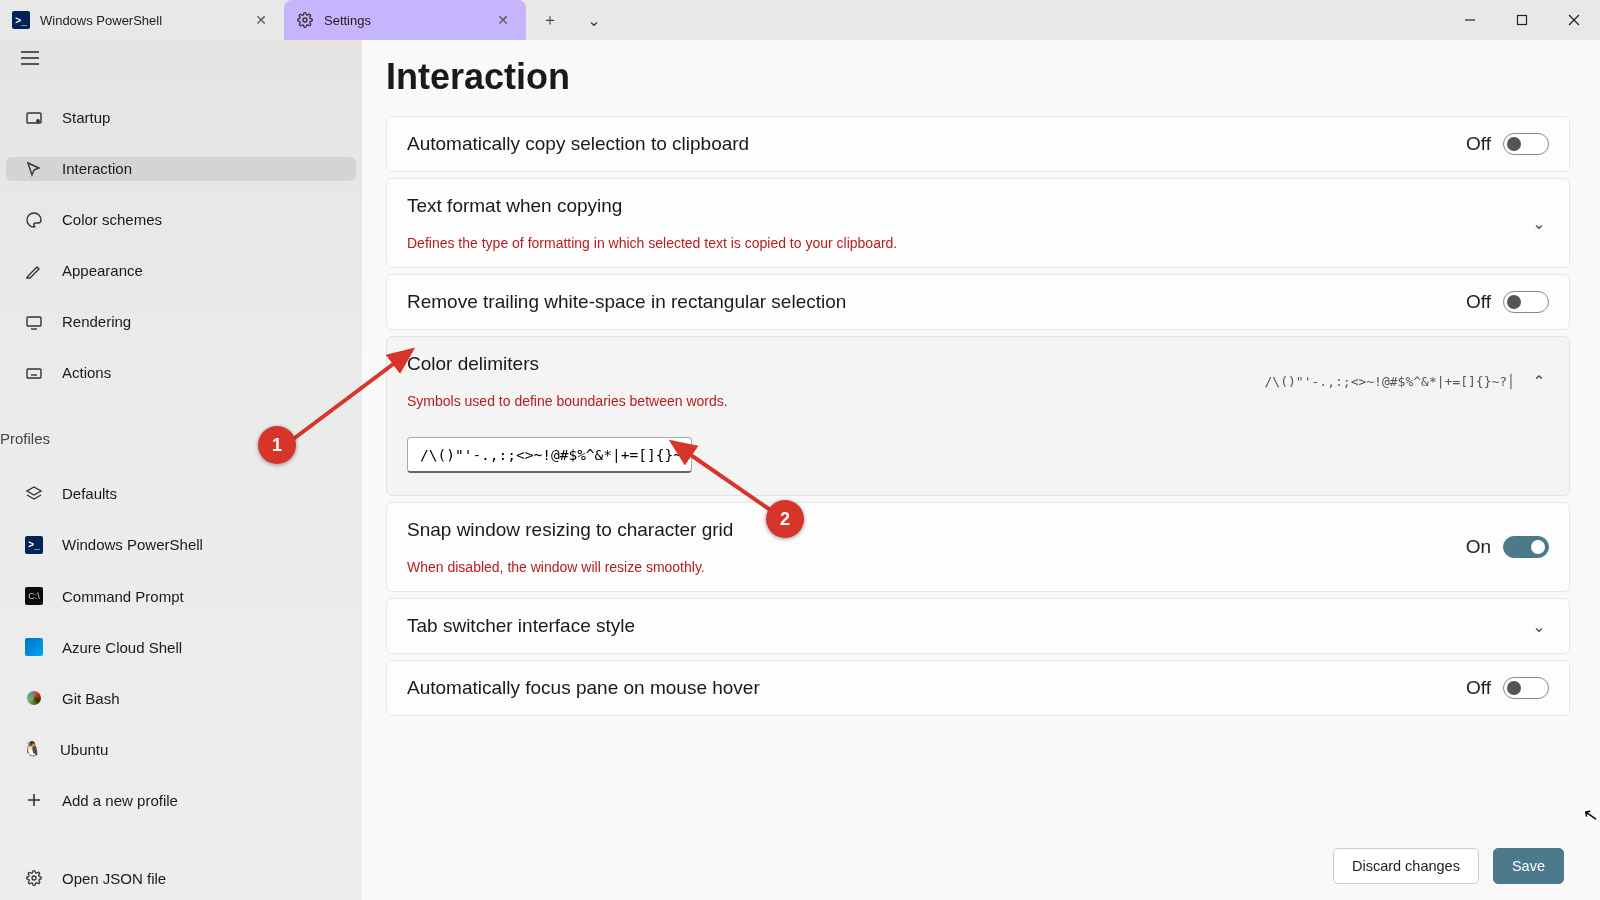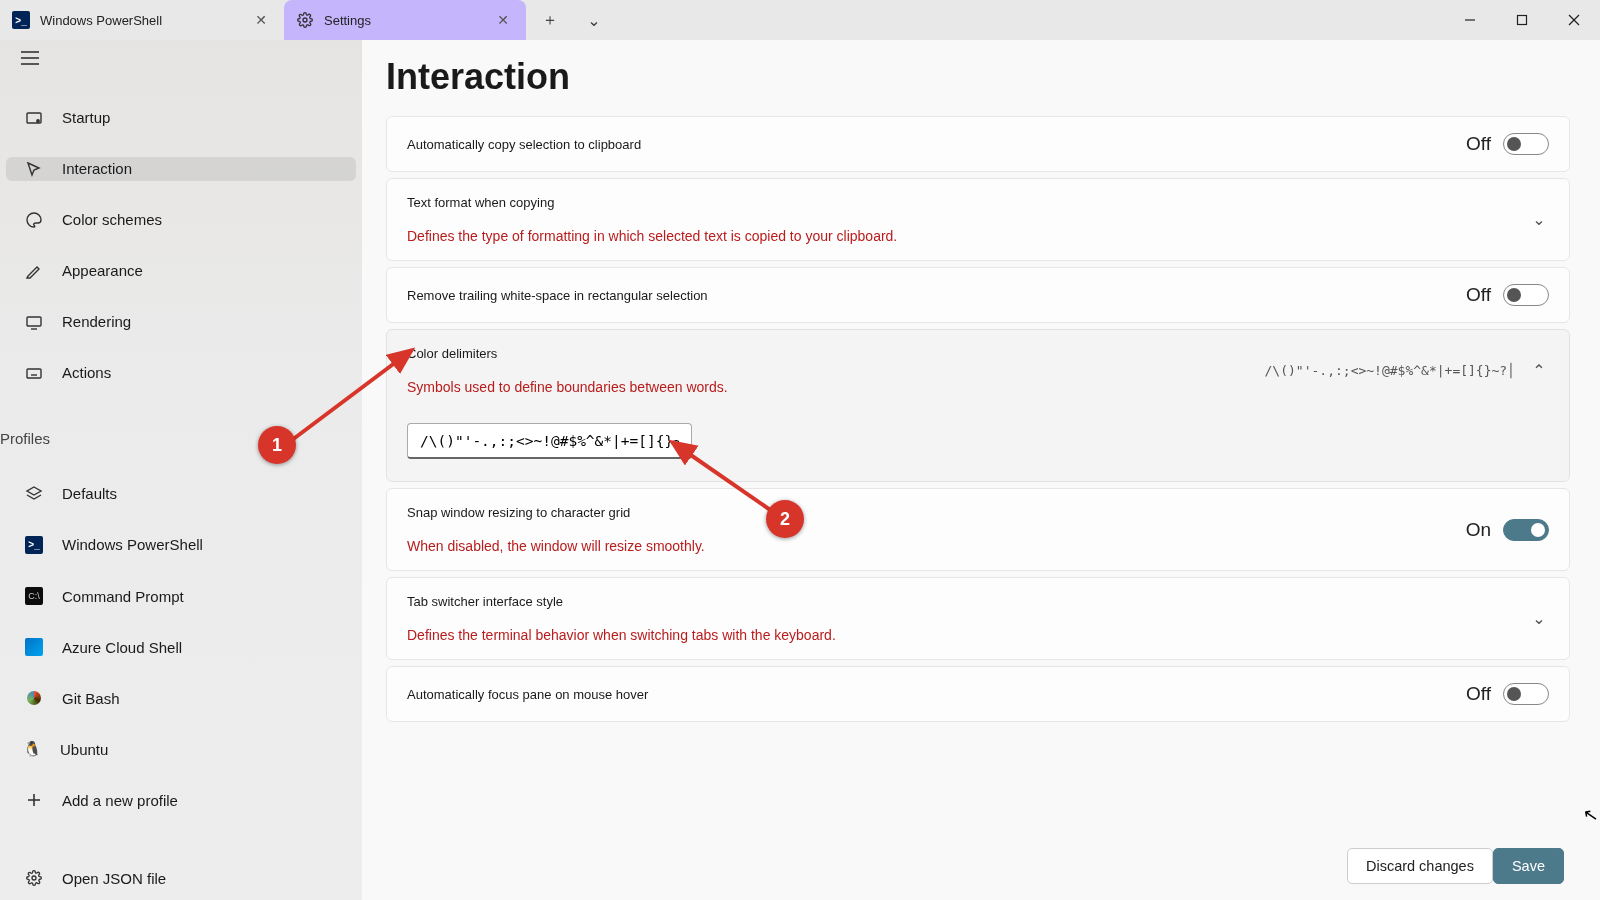--- a/index.html
+++ b/index.html
@@ -31,36 +31,36 @@
 
 .main { flex: 1; background: #f9f9f9; padding: 10px 30px 0 24px; position: relative; display: flex; flex-direction: column; }
 .page-title { font-size: 36px; font-weight: 600; color: #1a1a1a; margin: 6px 0 18px 0; }
 
 .cards { flex: 1; overflow: hidden; }
 .card { background: #fdfdfd; border: 1px solid #e6e6e6; border-radius: 6px; margin-bottom: 6px; padding: 16px 20px; display: flex; align-items: center; }
 .card.expanded-parent { background: #f4f4f4; border: 1px solid #e2e2e2; border-radius: 6px; margin-bottom: 6px; padding: 0; display: block; }
 .exp-head { padding: 16px 20px; display: flex; align-items: center; }
 .exp-body { padding: 12px 20px 22px 20px; }
 .card-text { flex: 1; }
-.card-title { font-size: 13px; color: #1a1a1a; }
+.card-title { font-size: 19px; color: #1a1a1a; }
 .card-desc { font-size: 14px; color: #b91c1c; margin-top: 18px; }
 .card-value { font-size: 13px; color: #555; margin-right: 14px; }
 .chev { width: 20px; text-align: center; color: #555; }
 
 .toggle-wrap { display: flex; align-items: center; gap: 12px; }
 .toggle-label { font-size: 19px; color: #222; }
 .toggle { width: 46px; height: 22px; border-radius: 11px; position: relative; }
 .toggle.off { background: #fff; border: 1px solid #888; }
 .toggle.off .knob { position: absolute; left: 3px; top: 3px; width: 14px; height: 14px; background: #555; border-radius: 50%; }
 .toggle.on { background: #4c7a8a; border: 1px solid #4c7a8a; }
 .toggle.on .knob { position: absolute; right: 3px; top: 3px; width: 14px; height: 14px; background: #fff; border-radius: 50%; }
 
 .delim-input { width: 285px; height: 36px; border: 1px solid #aaa; border-bottom: 2px solid #666; border-radius: 4px; padding: 0 12px; font-size: 14.5px; background: #fff; font-family: Consolas, monospace; }
 
-.footer { height: 68px; display: flex; align-items: center; justify-content: flex-end; padding-right: 6px; }
+.footer { height: 68px; display: flex; align-items: center; justify-content: flex-end; gap: 14px; padding-right: 6px; }
 .btn { height: 36px; padding: 0 18px; border-radius: 5px; font-size: 14.5px; display: flex; align-items: center; }
 .btn.secondary { background: #fff; border: 1px solid #ccc; color: #222; }
 .btn.primary { background: #4c7a8a; color: #fff; border: 1px solid #4c7a8a; }
 
 
 .anno-circle { position: absolute; width: 38px; height: 38px; background: #d8352a; border-radius: 50%; color: #fff; font-weight: 700; font-size: 18px; display: flex; align-items: center; justify-content: center; box-shadow: 0 1px 4px rgba(0,0,0,0.4); z-index: 50; }
 .anno-arrow { position: absolute; z-index: 49; pointer-events: none; }
 
 .ps-icon { width: 18px; height: 18px; background: #012456; border-radius: 2px; display: flex; align-items: center; justify-content: center; color: #fff; font-size: 10px; font-weight: bold; }
 .cmd-icon { width: 18px; height: 18px; background: #0c0c0c; border-radius: 2px; display: flex; align-items: center; justify-content: center; color: #ccc; font-size: 9px; }
@@ -302,21 +302,20 @@
           <span class="toggle-label">On</span>
           <div class="toggle on">
               <div class="knob"></div>
             </div>
         </div>
       </div>
 
       <div class="card">
         <div class="card-text">
           <div class="card-title">Tab switcher interface style</div>
-          <div class="card-desc">Defines the terminal behavior when switching tabs with the keyboard.</div>
         </div>
         <span class="chev">⌄</span>
       </div>
 
       <div class="card">
         <div class="card-text">
           <div class="card-title">Automatically focus pane on mouse hover</div>
         </div>
         <div class="toggle-wrap">
           <span class="toggle-label">Off</span>

